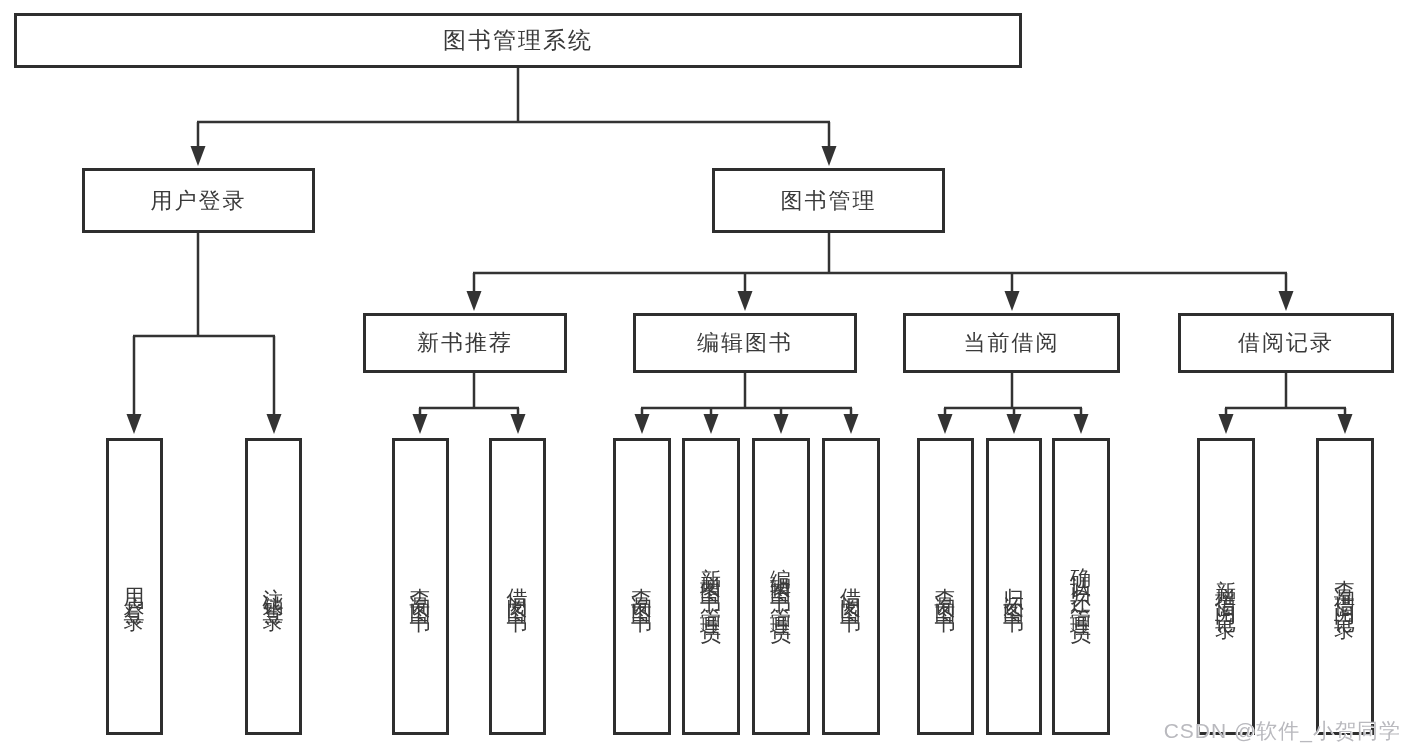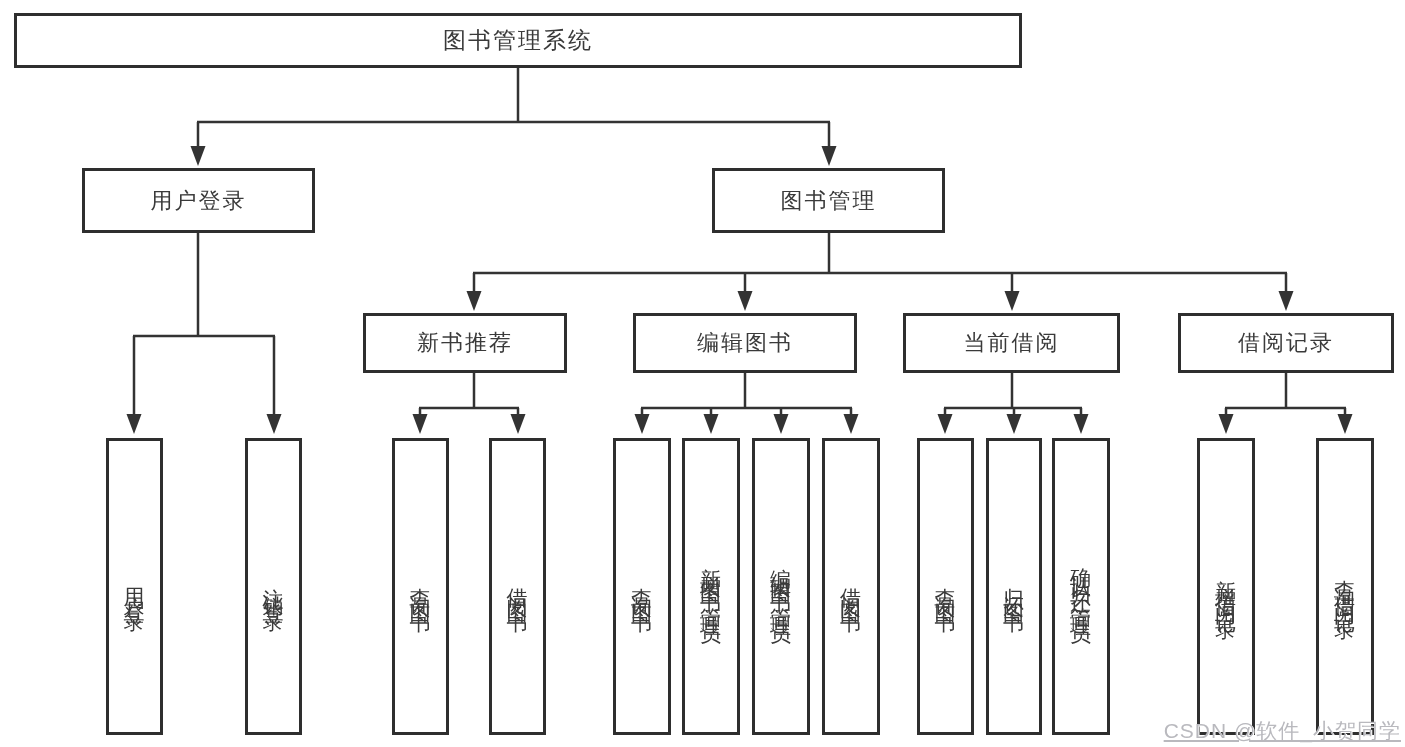--- a/index.html
+++ b/index.html
@@ -69,21 +69,20 @@
   #watermark {
     position: absolute;
     right: 4px;
     bottom: 2px;
     font-size: 21px;
     letter-spacing: 1px;
     color: #b9b9be;
     text-shadow: 1px 1px 0 #ffffff;
     z-index: 5;
     white-space: nowrap;
-    text-decoration: underline;
   }
 </style>
 </head>
 <body>
 
 <div id="stage">
 
   <svg id="connectors" viewBox="0 0 1405 747" xmlns="http://www.w3.org/2000/svg">
     <g stroke="#333333" stroke-width="2.5" fill="none">
 

